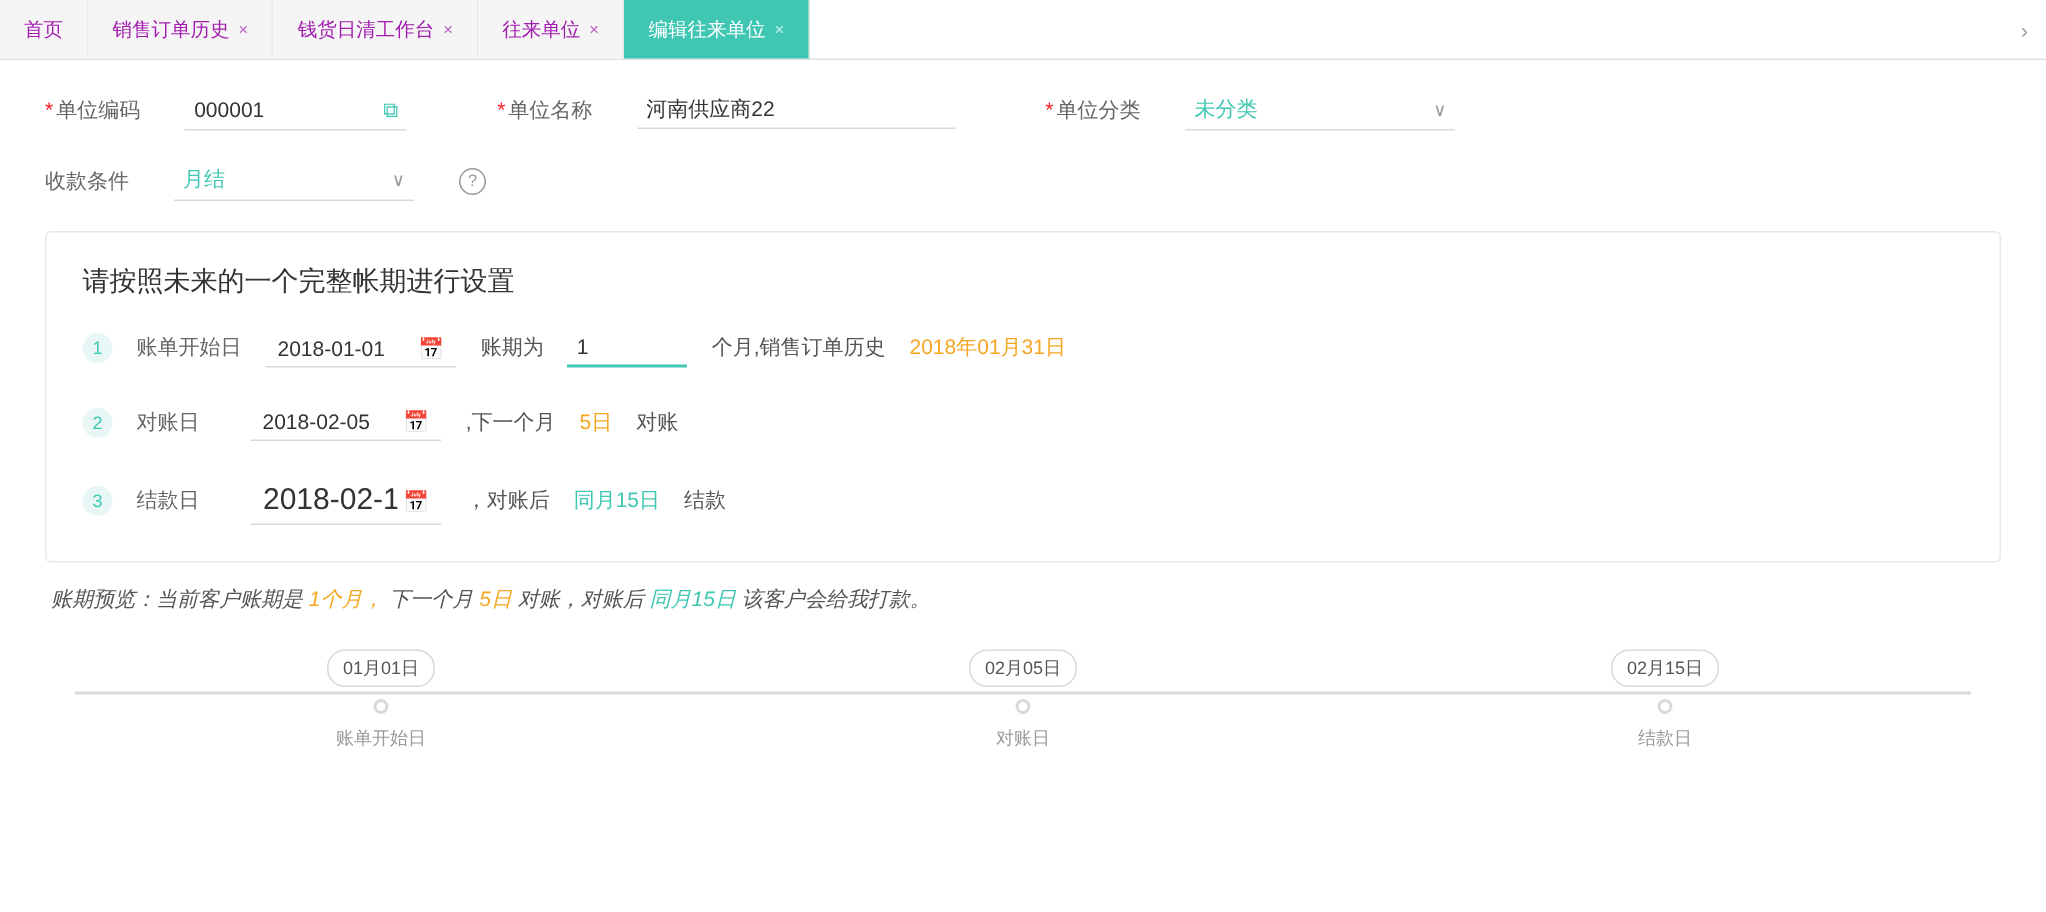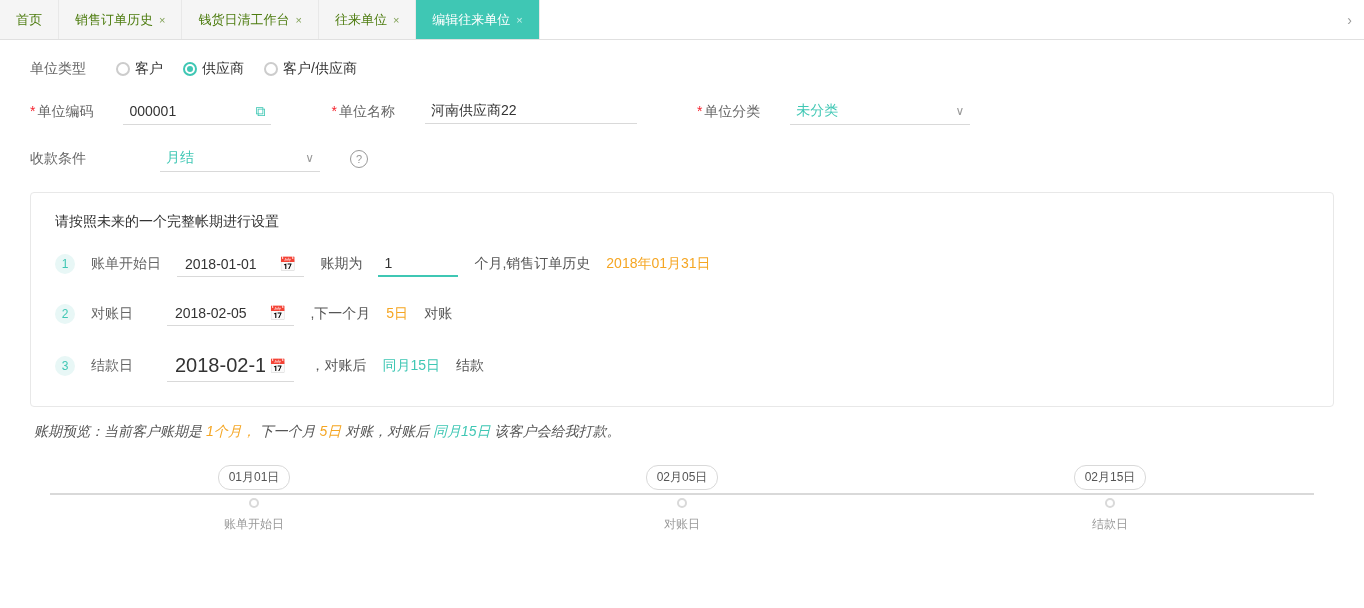--- a/index.html
+++ b/index.html
@@ -12,21 +12,21 @@
       background: #fff;
       border-bottom: 1px solid #e0e0e0;
       height: 40px;
     }
     .tab-item {
       display: flex;
       align-items: center;
       padding: 0 16px;
       cursor: pointer;
       font-size: 13px;
-      color: #4d7c0f;
+      color: #a21caf;
       border-right: 1px solid #e8e8e8;
       white-space: nowrap;
       gap: 6px;
       background: #f5f5f5;
     }
     .tab-item.active {
       background: #3fc7b4;
       color: #fff;
     }
     .tab-close {
@@ -147,21 +147,21 @@
     }
 
     
     .panel {
       border: 1px solid #e8e8e8;
       border-radius: 4px;
       padding: 20px 24px;
       margin-bottom: 16px;
     }
     .panel-title {
-      font-size: 14px;
+      font-size: 18px;
       color: #333;
       margin-bottom: 20px;
     }
 
     
     .setting-row {
       display: flex;
       align-items: center;
       margin-bottom: 24px;
       gap: 16px;
@@ -294,37 +294,20 @@
     <span>编辑往来单位</span>
     <span class="tab-close">×</span>
   </div>
   <div class="tabs-right-arrow">
     <span>›</span>
   </div>
 </div>
 
 <div class="main-content">
 
-  <div class="form-row">
-    <span class="form-label">单位类型</span>
-    <div class="radio-group">
-      <div class="radio-item">
-        <div class="radio-circle"></div>
-        <span>客户</span>
-      </div>
-      <div class="radio-item">
-        <div class="radio-circle checked"></div>
-        <span>供应商</span>
-      </div>
-      <div class="radio-item">
-        <div class="radio-circle"></div>
-        <span>客户/供应商</span>
-      </div>
-    </div>
-  </div>
 
   <div class="form-row">
     <span class="form-label required">单位编码</span>
     <div class="input-with-icon">
       <input type="text" value="000001" style="width: 120px;">
       <span style="color:#3fc7b4;font-size:14px;margin-left:6px;cursor:pointer;">⧉</span>
     </div>
 
     <span class="form-label required" style="margin-left:30px;">单位名称</span>
     <div class="input-with-icon">
@@ -333,21 +316,21 @@
 
     <span class="form-label required" style="margin-left:30px;text-align:right;">单位分类</span>
     <div class="dropdown-field">
       <span class="dropdown-value">未分类</span>
       <span class="dropdown-arrow">∨</span>
     </div>
   </div>
 
   <div class="form-row">
     <span class="form-label">收款条件</span>
-    <div class="dropdown-field" style="width:160px;margin-left:44px;">
+    <div class="dropdown-field" style="width:160px;">
       <span class="dropdown-value">月结</span>
       <span class="dropdown-arrow">∨</span>
     </div>
     <span class="help-icon">?</span>
   </div>
 
   <div class="panel">
     <div class="panel-title">请按照未来的一个完整帐期进行设置</div>
 
     <div class="setting-row">

